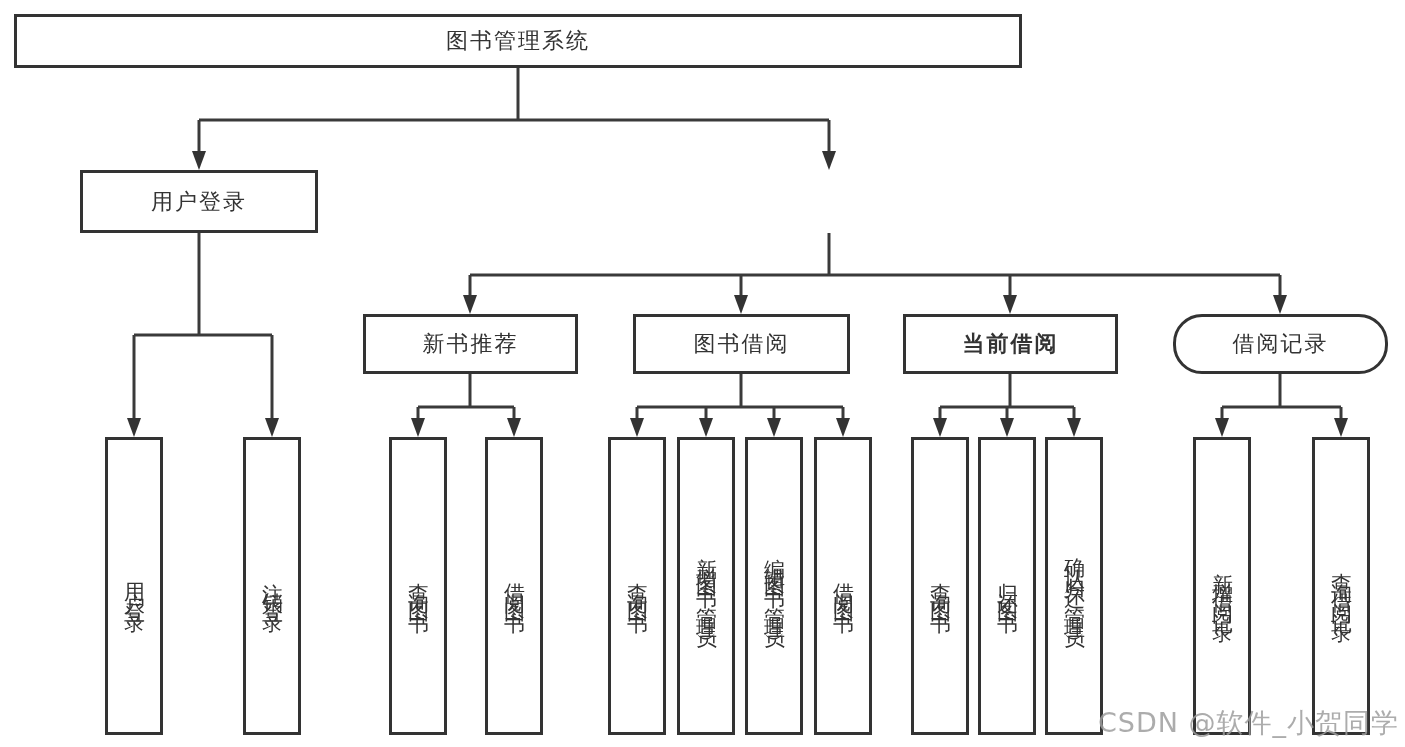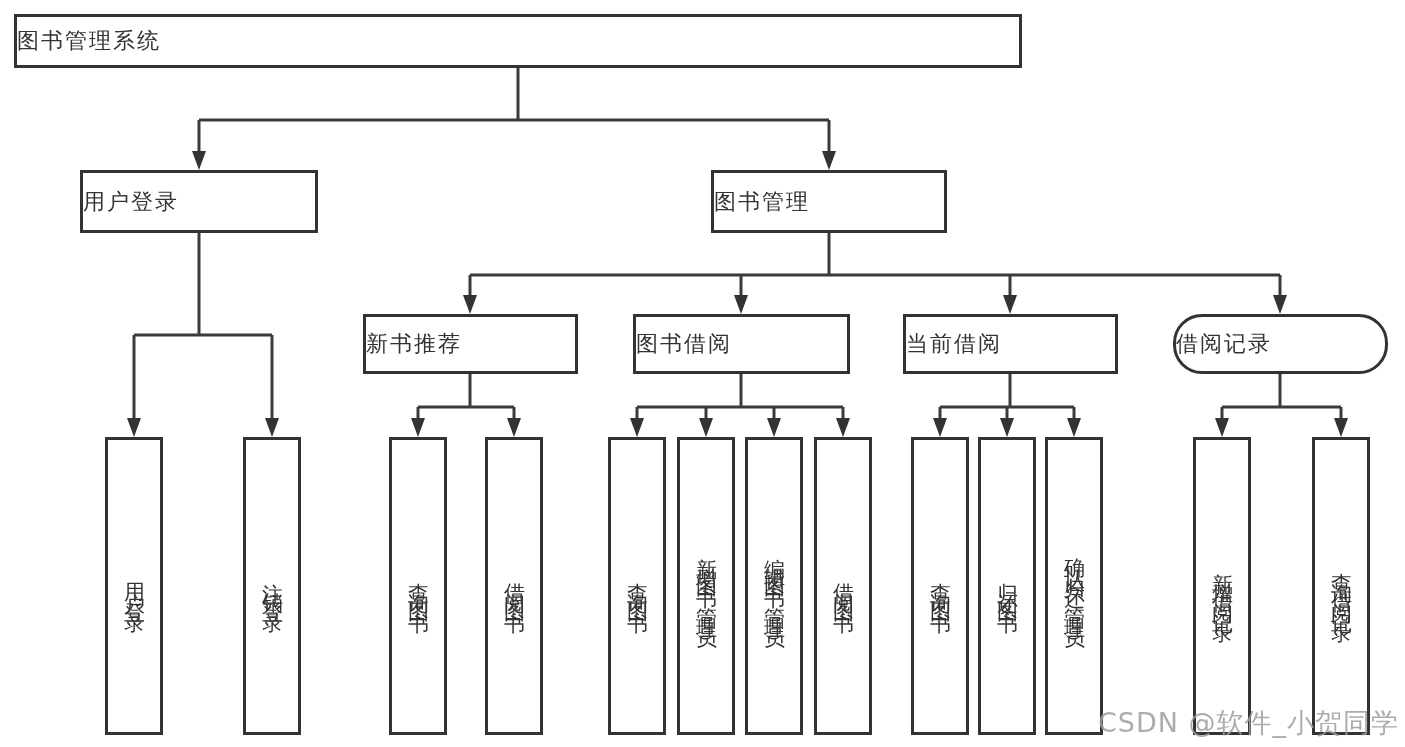--- a/index.html
+++ b/index.html
@@ -6,32 +6,32 @@
   body{
     width:1405px;height:747px;position:relative;background:#ffffff;
     font-family:"DejaVu Sans","Liberation Sans",sans-serif;
     overflow:hidden;
   }
   #canvas{position:absolute;left:0;top:0;width:1405px;height:747px;}
   svg.lines{position:absolute;left:0;top:0;z-index:0;}
   .box{
     position:absolute;box-sizing:border-box;background:#ffffff;
     border:3px solid #333333;color:#333333;
-    display:flex;align-items:center;justify-content:flex-start;
+    display:flex;align-items:center;justify-content:center;
     z-index:1;font-size:22px;line-height:1;letter-spacing:2px;
     white-space:nowrap;
   }
   .root{left:14px;top:14px;width:1008px;height:54px;}
   .lvl2{top:170px;height:63px;}
   .n-user-login{left:80px;width:238px;}
   .n-book-mgmt{left:711px;width:236px;}
   .lvl3{top:314px;height:60px;}
   .n-newbook{left:363px;width:215px;}
   .n-borrow{left:633px;width:217px;}
-  .n-current{left:903px;width:215px;}
+  .n-current{left:903px;width:215px;font-weight:bold;}
   .n-records{left:1173px;width:215px;border-radius:29px;}
   .leaf{
     top:437px;height:298px;width:58px;
     writing-mode:vertical-rl;text-orientation:mixed;
     font-size:21px;letter-spacing:10px;
     display:flex;align-items:center;justify-content:center;
   }
   .watermark{
     position:absolute;right:6px;bottom:6px;z-index:5;
     font-size:27px;color:rgba(158,158,158,0.85);
@@ -109,23 +109,20 @@
     </g>
   </svg>
 
   <div class="box root">
     <span>图书管理系统</span>
   </div>
 
   <div class="box lvl2 n-user-login">
     <span>用户登录</span>
   </div>
-  <div class="box lvl2 n-book-mgmt">
-    <span>图书管理</span>
-  </div>
 
   <div class="box lvl3 n-borrow">
     <span>图书借阅</span>
   </div>
   <div class="box lvl3 n-newbook">
     <span>新书推荐</span>
   </div>
   <div class="box lvl3 n-current">
     <span>当前借阅</span>
   </div>

